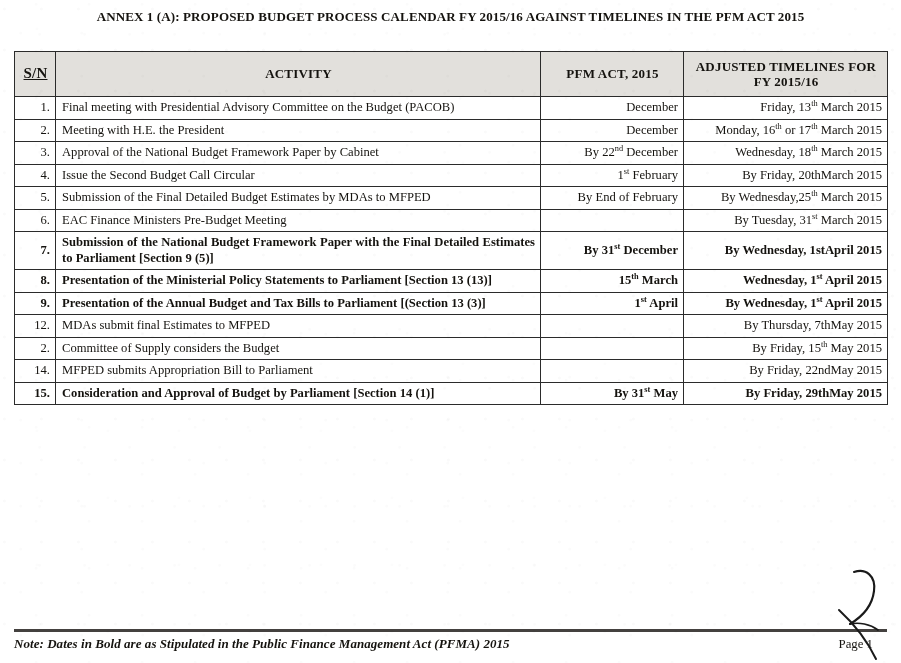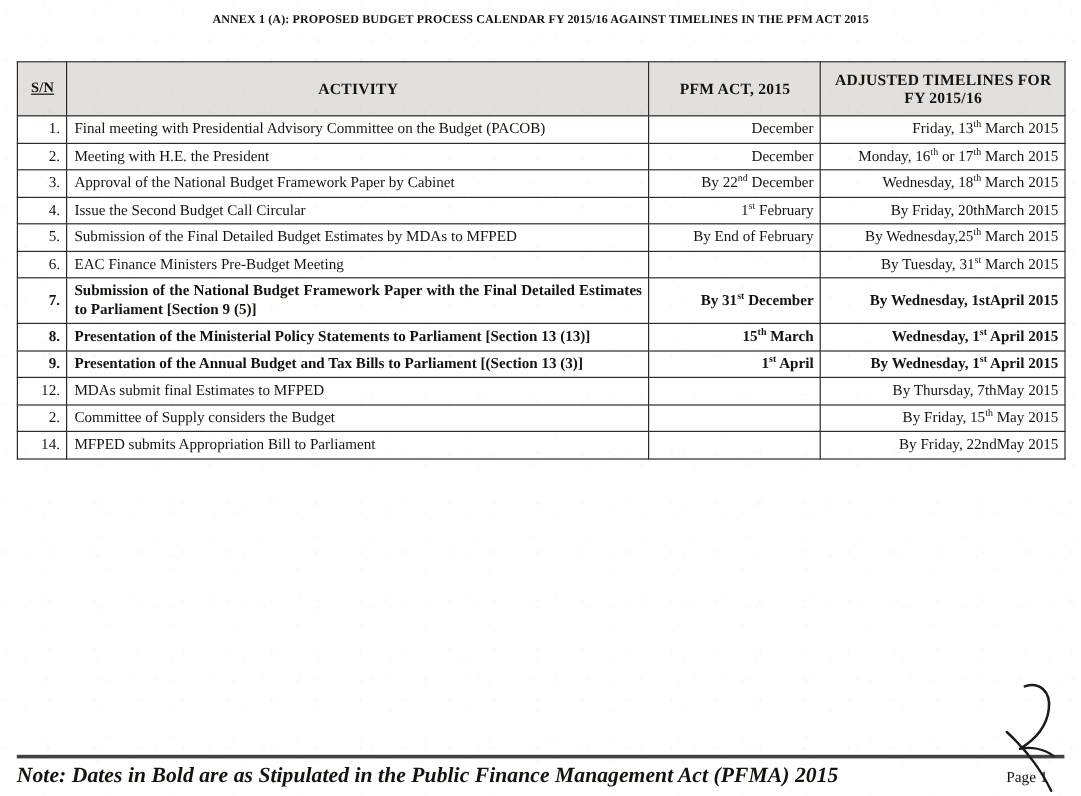--- a/index.html
+++ b/index.html
@@ -35,21 +35,21 @@
   }
 
   
   .doc-title {
     position: absolute;
     top: 9px;
     left: 0;
     width: 901px;
     text-align: center;
     font-weight: bold;
-    font-size: 10px;
+    font-size: 13px;
     letter-spacing: .12px;
     line-height: 16px;
     white-space: nowrap;
   }
 
   
   .table-wrap {
     position: absolute;
     top: 51px;
     left: 14px;
@@ -78,21 +78,21 @@
   thead th {
     background: #e2e0dc;
     font-weight: bold;
     text-align: center;
     font-size: 13px;
     letter-spacing: .2px;
     height: 38px;
     padding: 2px 4px;
     line-height: 16px;
   }
-  thead th.h-sn { font-size: 12px; text-decoration: underline; }
+  thead th.h-sn { font-size: 15px; text-decoration: underline; }
 
   
   td.sn {
     text-align: right;
     padding-right: 7px;
     white-space: nowrap;
   }
   td.activity { text-align: left; }
   td.activity.justify {
     text-align: justify;
@@ -126,21 +126,21 @@
     left: 14px;
     top: 636px;
     width: 873px;
     display: flex;
     align-items: baseline;
     justify-content: space-between;
   }
   .footer-note {
     font-weight: bold;
     font-style: italic;
-    font-size: 18px;
+    font-size: 13px;
     letter-spacing: .05px;
     white-space: nowrap;
   }
   .footer-page {
     font-size: 12.8px;
     white-space: nowrap;
     padding-right: 14px;
   }
 
   
@@ -241,20 +241,26 @@
           <td class="activity">Committee of Supply considers the Budget</td>
           <td class="pfm"></td>
           <td class="adj">By Friday, 15<sup>th</sup> May 2015</td>
         </tr>
         <tr>
           <td class="sn">14.</td>
           <td class="activity">MFPED submits Appropriation Bill to Parliament</td>
           <td class="pfm"></td>
           <td class="adj">By Friday, 22ndMay 2015</td>
         </tr>
+        <tr class="bold">
+          <td class="sn">15.</td>
+          <td class="activity">Consideration and Approval of Budget by Parliament [Section 14 (1)]</td>
+          <td class="pfm">By 31<sup>st</sup> May</td>
+          <td class="adj">By Friday, 29thMay 2015</td>
+        </tr>
       </tbody>
   </table>
 </div>
 
 <div class="footer-rule"></div>
 <div class="footer-row">
   <div class="footer-note">Note: Dates in Bold are as Stipulated in the Public Finance Management Act (PFMA) 2015</div>
   <div class="footer-page">Page 1</div>
 </div>
 

